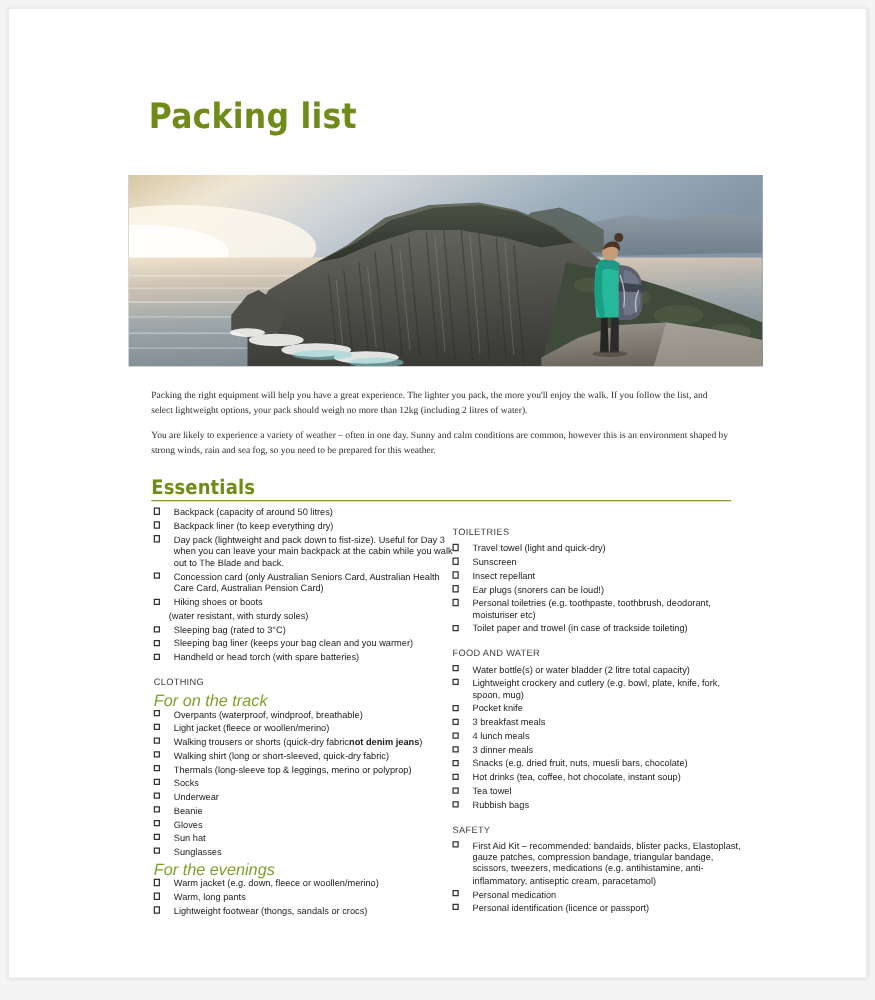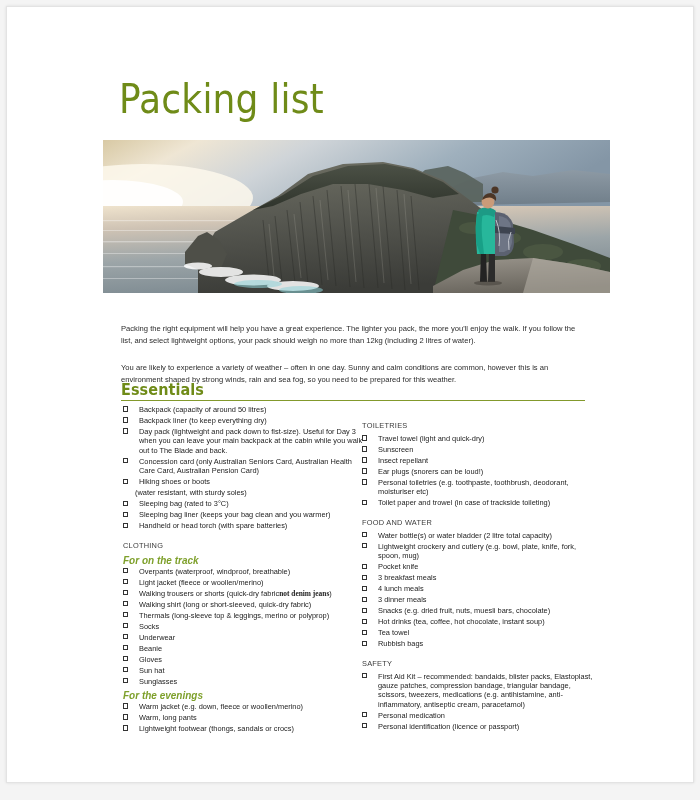--- a/index.html
+++ b/index.html
@@ -33,22 +33,22 @@
     box-shadow: 0 0 3px rgba(0,0,0,0.10);
     overflow: hidden;
   }
 
   
   .doc-title {
     position: absolute;
     left: 112px;
     top: 72px;
     font-family: "DejaVu Sans Condensed", "Liberation Sans Narrow", "Liberation Sans", sans-serif;
-    font-size: 40px;
-    font-weight: 400;
+    font-size: 28px;
+    font-weight: 700;
     letter-spacing: 0.2px;
     color: #6f8b18;
     line-height: 1;
     white-space: nowrap;
   }
 
   
   .hero {
     position: absolute;
     left: 96px;
@@ -63,21 +63,21 @@
   
   .intro {
     position: absolute;
     left: 114px;
     top: 300px;
     width: 462px;
     font-size: 7.6px;
     line-height: 11.6px;
     color: #2b2b2b;
   }
-  .intro p { margin: 16px 0 9px 0; }
+  .intro p { margin: 3px 0 9px 0; font-family: Liberation Serif, serif; }
 
   
   .section-heading {
     position: absolute;
     left: 114px;
     top: 375px;
     font-family: "DejaVu Sans Condensed", "Liberation Sans Narrow", "Liberation Sans", sans-serif;
     font-size: 16px;
     font-weight: 700;
     color: #6f8b18;
@@ -109,22 +109,22 @@
   .group-title {
     font-size: 7.4px;
     font-weight: 400;
     color: #3a3a3a;
     letter-spacing: 0.25px;
     margin: 10px 0 3px 0;
     line-height: 10px;
   }
   .group-title.first { margin-top: 16px; }
   .sub-title {
-    font-size: 10px;
-    font-weight: 700;
+    font-size: 13px;
+    font-weight: 400;
     font-style: italic;
     color: #7ea02b;
     margin: 5px 0 2px 0;
     line-height: 9px;
   }
 
   ul.checklist {
     list-style: none;
     margin: 0;
     padding: 0;
@@ -140,21 +140,21 @@
   ul.checklist li .box {
     position: absolute;
     left: 0;
     top: 1.4px;
     width: 5.2px;
     height: 5.2px;
     border: 1px solid #333333;
     box-sizing: border-box;
     background: #ffffff;
   }
-  ul.checklist li b { font-weight: 700; font-family: Liberation Serif, serif; }
+  ul.checklist li b { font-weight: 700; }
   ul.checklist li.no-box { padding-left: 12px; }
 </style>
 </head>
 <body>
 
 <div class="page-wrap">
   <div class="sheet">
 
     <div class="doc-title">Packing list</div>
 

